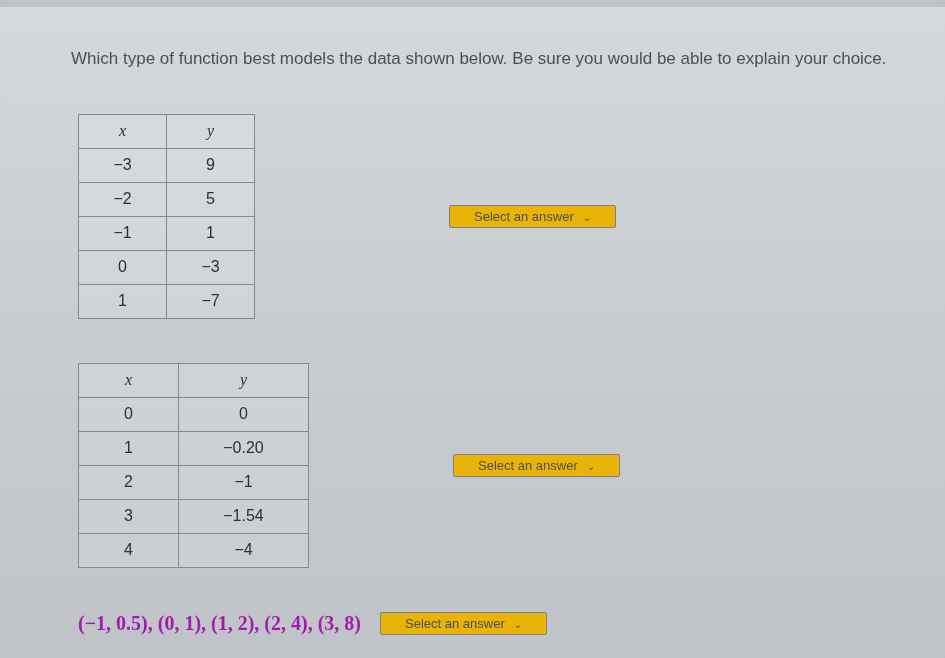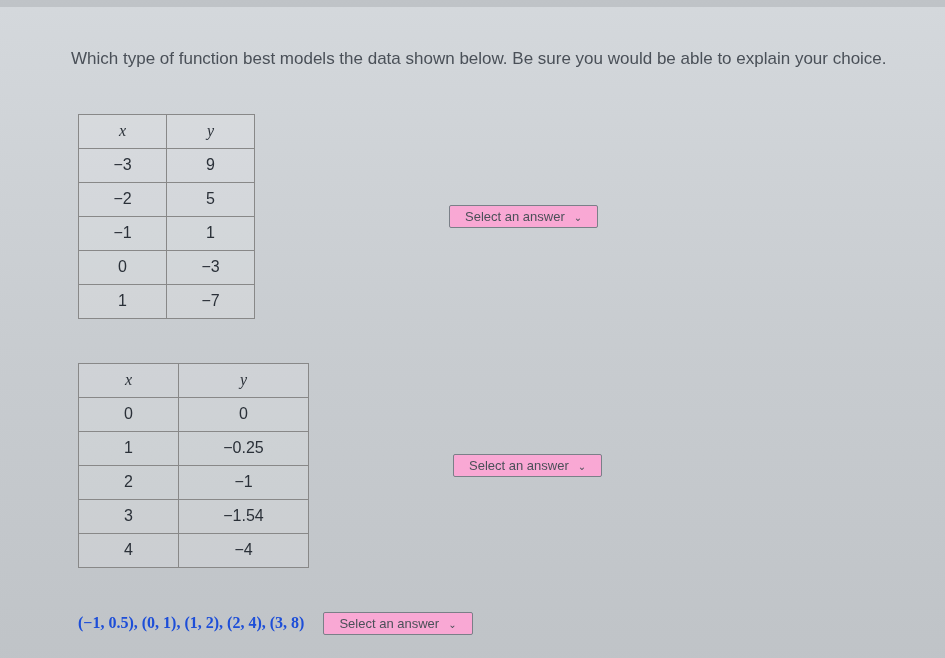--- a/index.html
+++ b/index.html
@@ -53,45 +53,45 @@
     .header-cell {
       font-style: italic;
       font-family: 'Times New Roman', serif;
     }
     .select-wrapper {
       margin-left: 180px;
     }
     .select-box {
       display: inline-block;
       border: 1px solid #7a8088;
-      background: #f9a8d4;
-      padding: 3px 8px;
+      background: #eab308;
+      padding: 3px 17px;
       font-size: 13px;
       color: #4a5058;
       border-radius: 2px;
       cursor: pointer;
       white-space: nowrap;
     }
     .select-box::after {
       content: " ";
     }
     .chevron {
       font-size: 10px;
       margin-left: 2px;
     }
     .points-section {
       margin-top: 20px;
       display: flex;
       align-items: center;
     }
     .points-text {
       font-family: 'Times New Roman', serif;
-      font-size: 16px;
+      font-size: 20px;
       font-weight: bold;
-      color: #1d4ed8;
+      color: #a21caf;
       margin-right: 12px;
     }
   </style>
 </head>
 <body>
 
 <div class="question-text">Which type of function best models the data shown below. Be sure you would be able to explain your choice.</div>
 
 <div class="section">
   <table class="data-table table1">
@@ -135,21 +135,21 @@
         <tr>
       <th class="header-cell">x</th>
       <th class="header-cell">y</th>
     </tr>
     <tr>
       <td>0</td>
       <td>0</td>
     </tr>
     <tr>
       <td>1</td>
-      <td>−0.25</td>
+      <td>−0.20</td>
     </tr>
     <tr>
       <td>2</td>
       <td>−1</td>
     </tr>
     <tr>
       <td>3</td>
       <td>−1.54</td>
     </tr>
     <tr>

